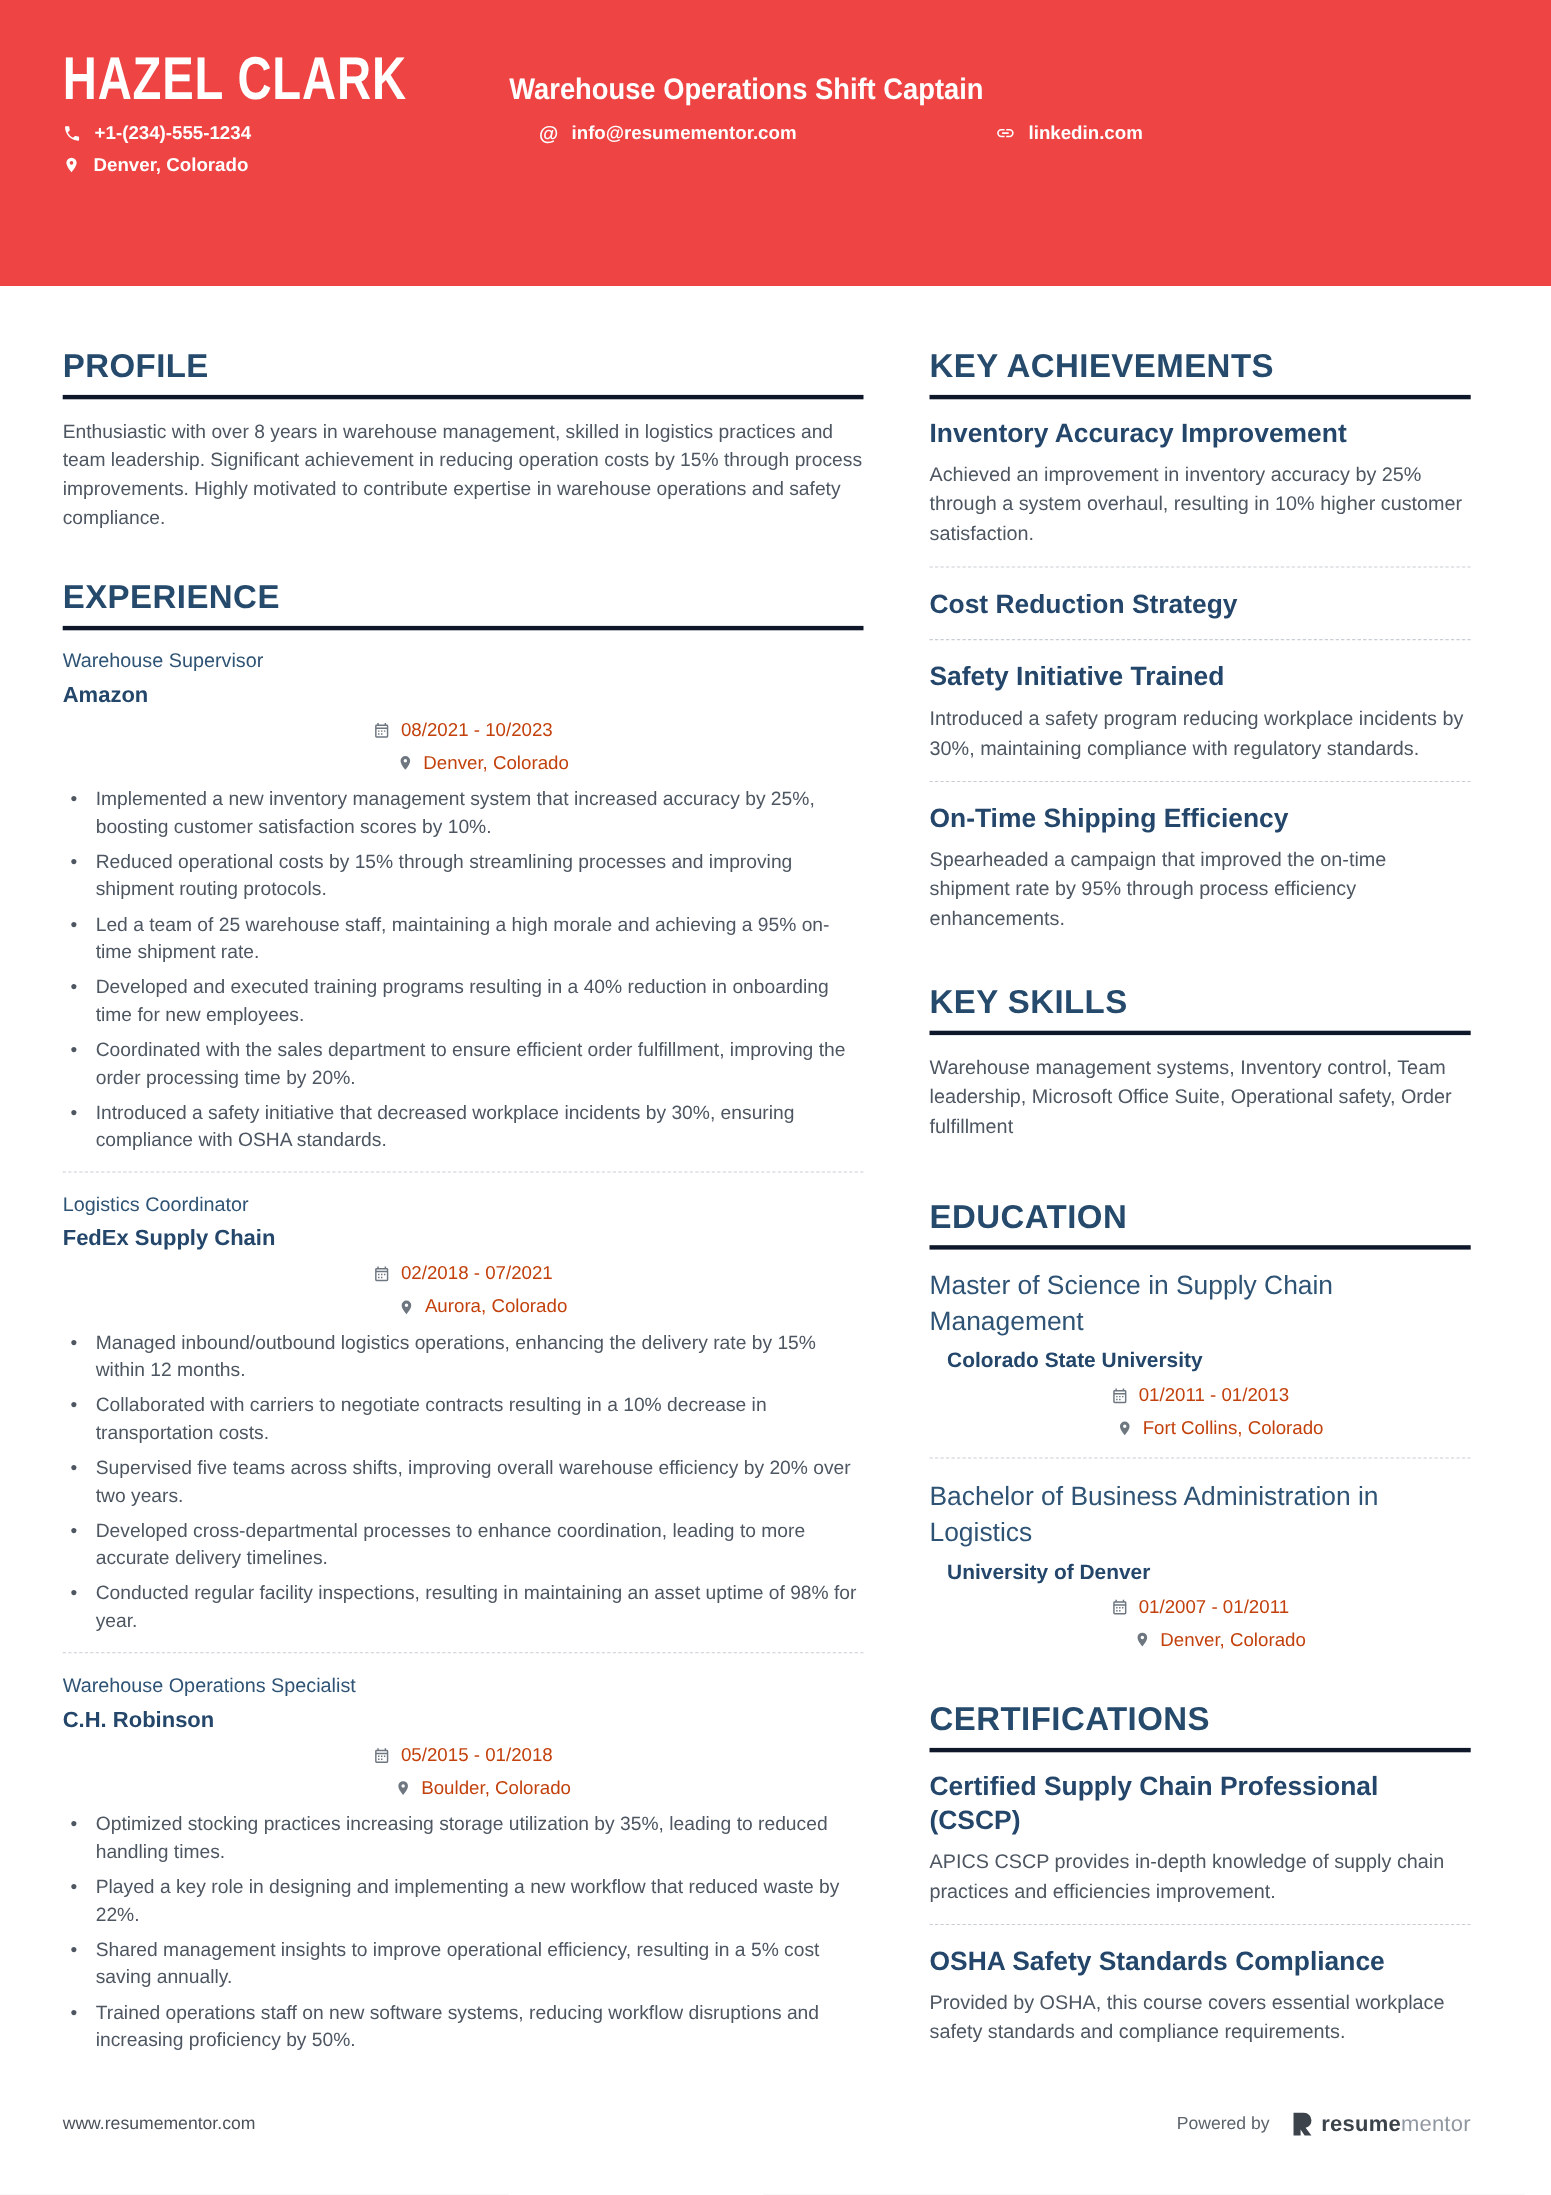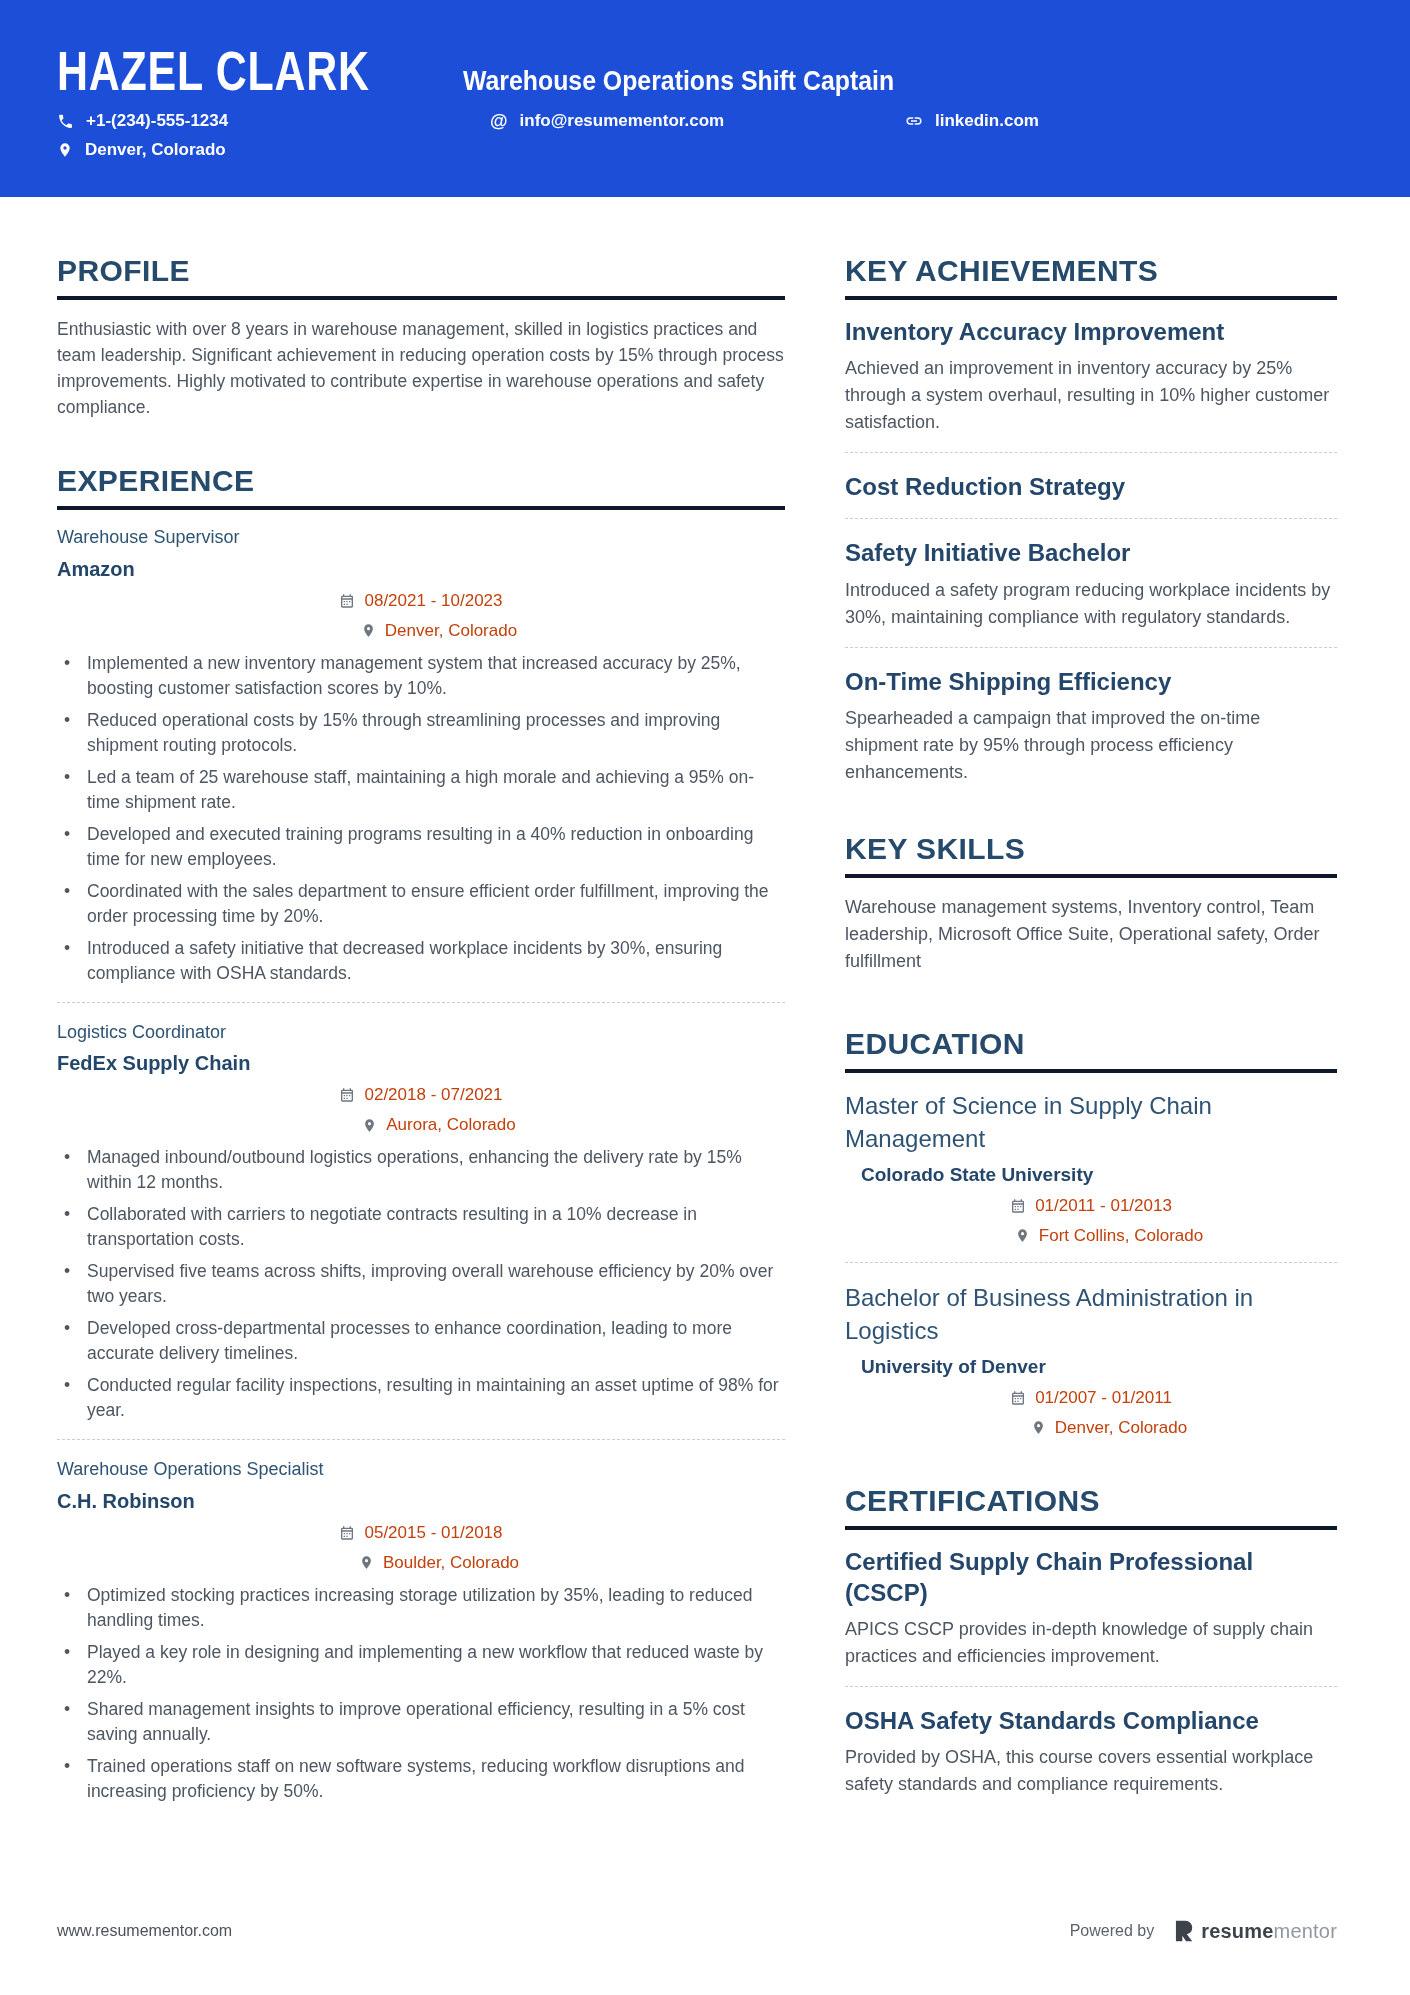--- a/index.html
+++ b/index.html
@@ -3,21 +3,21 @@
 <meta charset="utf-8">
 <style>
   * { margin:0; padding:0; box-sizing:border-box; }
   body { background:#e8e8e8; font-family:"Liberation Sans","DejaVu Sans",sans-serif; }
   .page{
     width:1410px; height:1995px; margin:0 auto; position:relative;
     background:#ffffff; overflow:hidden;
   }
   
   .hdr{
-    background:#1d4ed8; color:#ffffff; height:197px;
+    background:#ef4444; color:#ffffff; height:260px;
     padding:44px 113px 0 57px;
   }
   .hdr h1{
     font-size:55px; font-weight:700; letter-spacing:1px; line-height:1;
     display:inline-block; transform:scaleX(0.78); transform-origin:left center;
     white-space:nowrap;
   }
   .hdr-title{
     margin-top:12px; font-size:27px; font-weight:700; line-height:1.1;
     display:inline-block; transform:scaleX(0.92); transform-origin:left center;
@@ -222,21 +222,21 @@
         <div>
           <div class="ach-title">Inventory Accuracy Improvement</div>
           <p class="r-body">Achieved an improvement in inventory accuracy by 25% through a system overhaul, resulting in 10% higher customer satisfaction.</p>
         </div>
         <hr class="dashed">
         <div>
           <div class="ach-title">Cost Reduction Strategy</div>
         </div>
         <hr class="dashed">
         <div>
-          <div class="ach-title">Safety Initiative Bachelor</div>
+          <div class="ach-title">Safety Initiative Trained</div>
           <p class="r-body">Introduced a safety program reducing workplace incidents by 30%, maintaining compliance with regulatory standards.</p>
         </div>
         <hr class="dashed">
         <div>
           <div class="ach-title">On-Time Shipping Efficiency</div>
           <p class="r-body">Spearheaded a campaign that improved the on-time shipment rate by 95% through process efficiency enhancements.</p>
         </div>
       </section>
 
       <section class="sec-skills">

